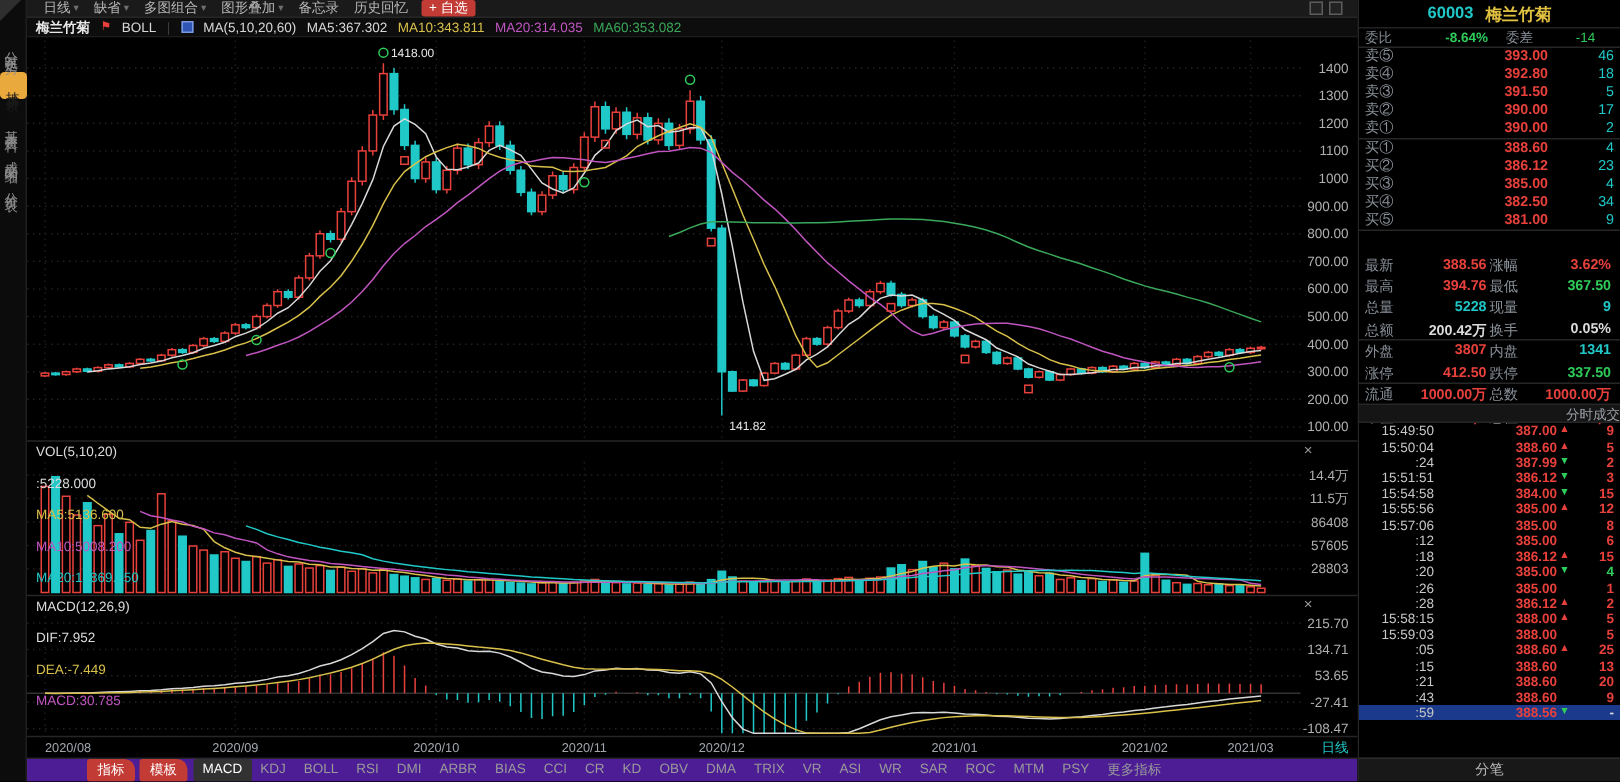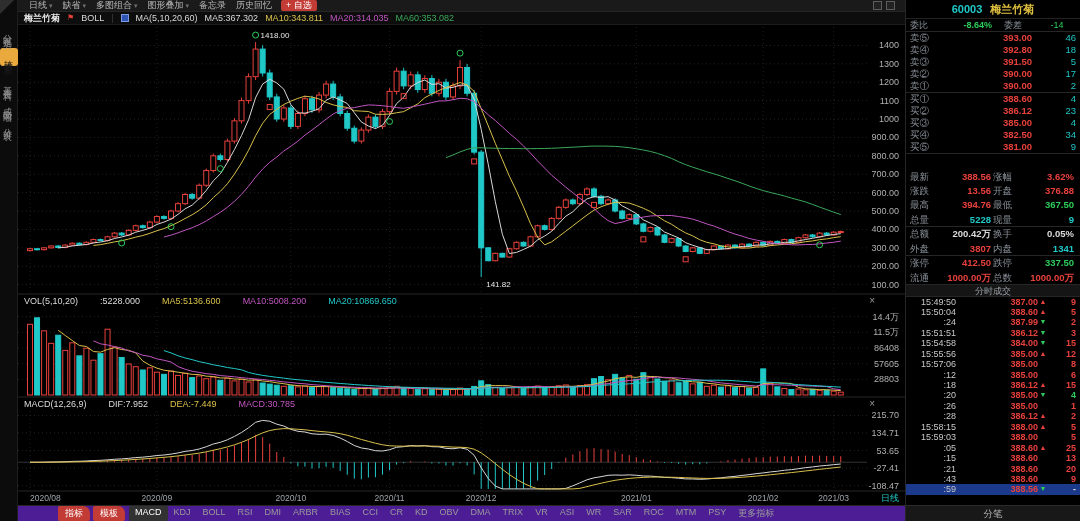--- a/index.html
+++ b/index.html
@@ -31,21 +31,21 @@
   .ch-name { color:#e8e8e8; font-weight:bold; }
   .flag { color:#e8413c; font-size:8px; }
   .ch-boll { color:#d8d8d8; }
   .divider { color:#3c3c3c; }
   .grid-ic { width:8px; height:8px; background:#2f55b4; border:1px solid #7a9adf; }
   .ch-ma { color:#d8d8d8; } .c-yel { color:#d8c04a; } .c-mag { color:#c055c0; }
   .c-grn2 { color:#3aa85a;text-align:center; } .c-cyn { color:#20c8c8; } .c-wht { color:#dcdcdc; }
 
   .chart-wrap { position:relative; width:887px; height:480px; background:#000; }
   .chart-wrap svg { position:absolute; left:0; top:0; font-family:"Liberation Sans",sans-serif; }
-  .pane-hdr { position:absolute; left:6px; display:flex; gap:22px; font-size:9px; line-height:12px; white-space:nowrap; }
+  .pane-hdr { position:absolute; left:6px; display:flex; gap:9px; font-size:9px; line-height:12px; white-space:nowrap;flex-direction:column; }
   .vol-hdr { top:270px; } .macd-hdr { top:373px; }
   .close-x { position:absolute; right:30px; color:#9a9a9a; font-size:10px; line-height:10px; cursor:default; }
   .x1 { top:271px; } .x2 { top:374px; }
   .period-lbl { position:absolute; right:6px; top:467px; color:#20c8c8; font-size:9px; }
 
   .tabbar { height:16px; background:#4c1d95; border-top:1px solid #262626; display:flex;
             align-items:center; gap:1px; font-size:9px; padding-left:40px; white-space:nowrap; }
   .pill { background:#c23b35; color:#fff; padding:1px 7px; border-radius:2px 7px 2px 2px; margin-right:3px; }
   .tab { color:#9a9a9a; padding:1px 6px; cursor:default; }
   .tab.active { color:#fff; background:#323232; border-radius:2px; }
@@ -63,21 +63,21 @@
   .br .l { width:32px; color:#8a9199; }
   .br .p { flex:1; text-align:right; color:#e8413c; font-weight:bold; }
   .br .q { width:44px; text-align:right; color:#20c8c8; }
   .asks { border-bottom:1px solid #262626; } .bids { border-bottom:1px solid #262626; }
   .info-grid { border-bottom:1px solid #262626; }
   .info-row { display:flex; height:14.4px; align-items:center; font-size:9.5px; padding:0 4px; }
   .info-row:nth-child(6), .info-row:nth-child(8) { border-top:1px solid #262626; }
   .cell { flex:1; display:flex;margin-top:32px; }
   .cell .il { width:28px; color:#8a9199; }
   .cell .iv { flex:1; text-align:right; font-weight:bold; padding-right:2px; }
-  .trades-header { height:12px; line-height:12px; text-align:center; color:#9aa0a6;
+  .trades-header { height:12px; line-height:12px; text-align:right; color:#9aa0a6;
                    font-size:9px; background:#151515; border-bottom:1px solid #262626; }
   .trades { flex:1; overflow:hidden; }
   .tr-row { display:flex; height:10.45px; line-height:10.4px; font-size:9px; padding:0 4px; align-items:center; }
   .tr-row .t { width:46px; text-align:right; color:#c8c8c8; }
   .tr-row .p { flex:1; text-align:right; color:#e8413c; font-weight:bold; }
   .tr-row .a { width:10px; font-size:7px; text-align:center; }
   .tr-row .q { width:28px; text-align:right; font-weight:bold; }
   .tr-row.hl { background:#1c3a8c; }
   .rp-footer { height:16px; line-height:15px; text-align:center; color:#b8b8b8; font-size:9.5px;
                background:#181818; border-top:1px solid #2a2a2a; }
@@ -839,30 +839,20 @@
             <span class="il">最新</span>
             <span class="iv" style="color: rgb(232, 65, 60);">388.56</span>
           </div>
           <div class="cell">
             <span class="il">涨幅</span>
             <span class="iv" style="color: rgb(232, 65, 60);">3.62%</span>
           </div>
         </div>
         <div class="info-row">
           <div class="cell">
-            <span class="il">涨跌</span>
-            <span class="iv" style="color: rgb(232, 65, 60);">13.56</span>
-          </div>
-          <div class="cell">
-            <span class="il">开盘</span>
-            <span class="iv" style="color: rgb(232, 65, 60);">376.88</span>
-          </div>
-        </div>
-        <div class="info-row">
-          <div class="cell">
             <span class="il">最高</span>
             <span class="iv" style="color: rgb(232, 65, 60);">394.76</span>
           </div>
           <div class="cell">
             <span class="il">最低</span>
             <span class="iv" style="color: rgb(46, 204, 90);">367.50</span>
           </div>
         </div>
         <div class="info-row">
           <div class="cell">

